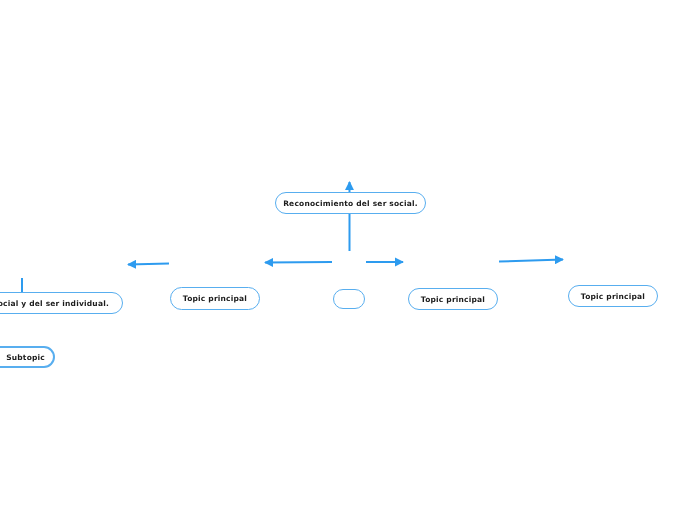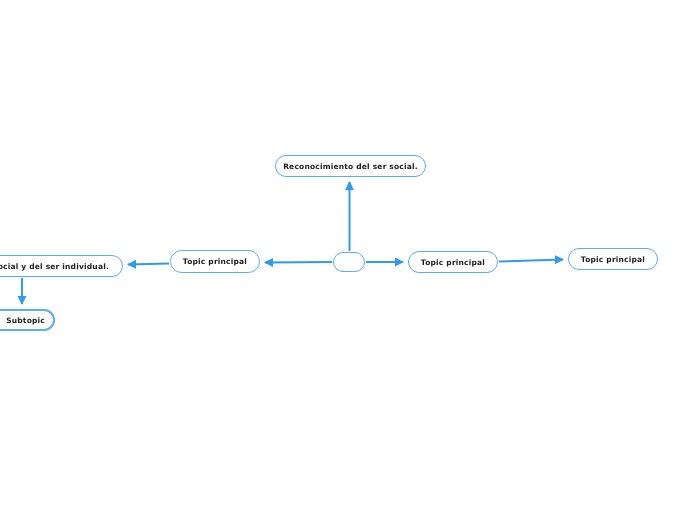--- a/index.html
+++ b/index.html
@@ -35,20 +35,21 @@
     border-radius: 12px;
     display: flex;
     align-items: center;
     justify-content: center;
     font-size: 7.5px;
     font-weight: bold;
     color: #1b1b1b;
     white-space: nowrap;
     letter-spacing: 0.2px;
     cursor: pointer;
+    margin-top: 37px;
   }
   .node-top       { left: 275px; top: 155px; width: 151px; height: 22px; }
   .node-center    { left: 333px; top: 252px; width: 32px;  height: 20px; border-radius: 10px; }
   .node-left      { left: 170px; top: 250px; width: 90px;  height: 23px; }
   .node-far-left  { left: -41px; top: 255px; width: 164px; height: 22px;
                     justify-content: flex-end; padding-right: 13px; }
   .node-subtopic  { left: -41px; top: 309px; width: 96px;  height: 22px;
                     justify-content: flex-end; padding-right: 8px; border-width: 2px; }
   .node-right     { left: 408px; top: 251px; width: 90px;  height: 22px; }
   .node-far-right { left: 568px; top: 248px; width: 90px;  height: 22px; }

